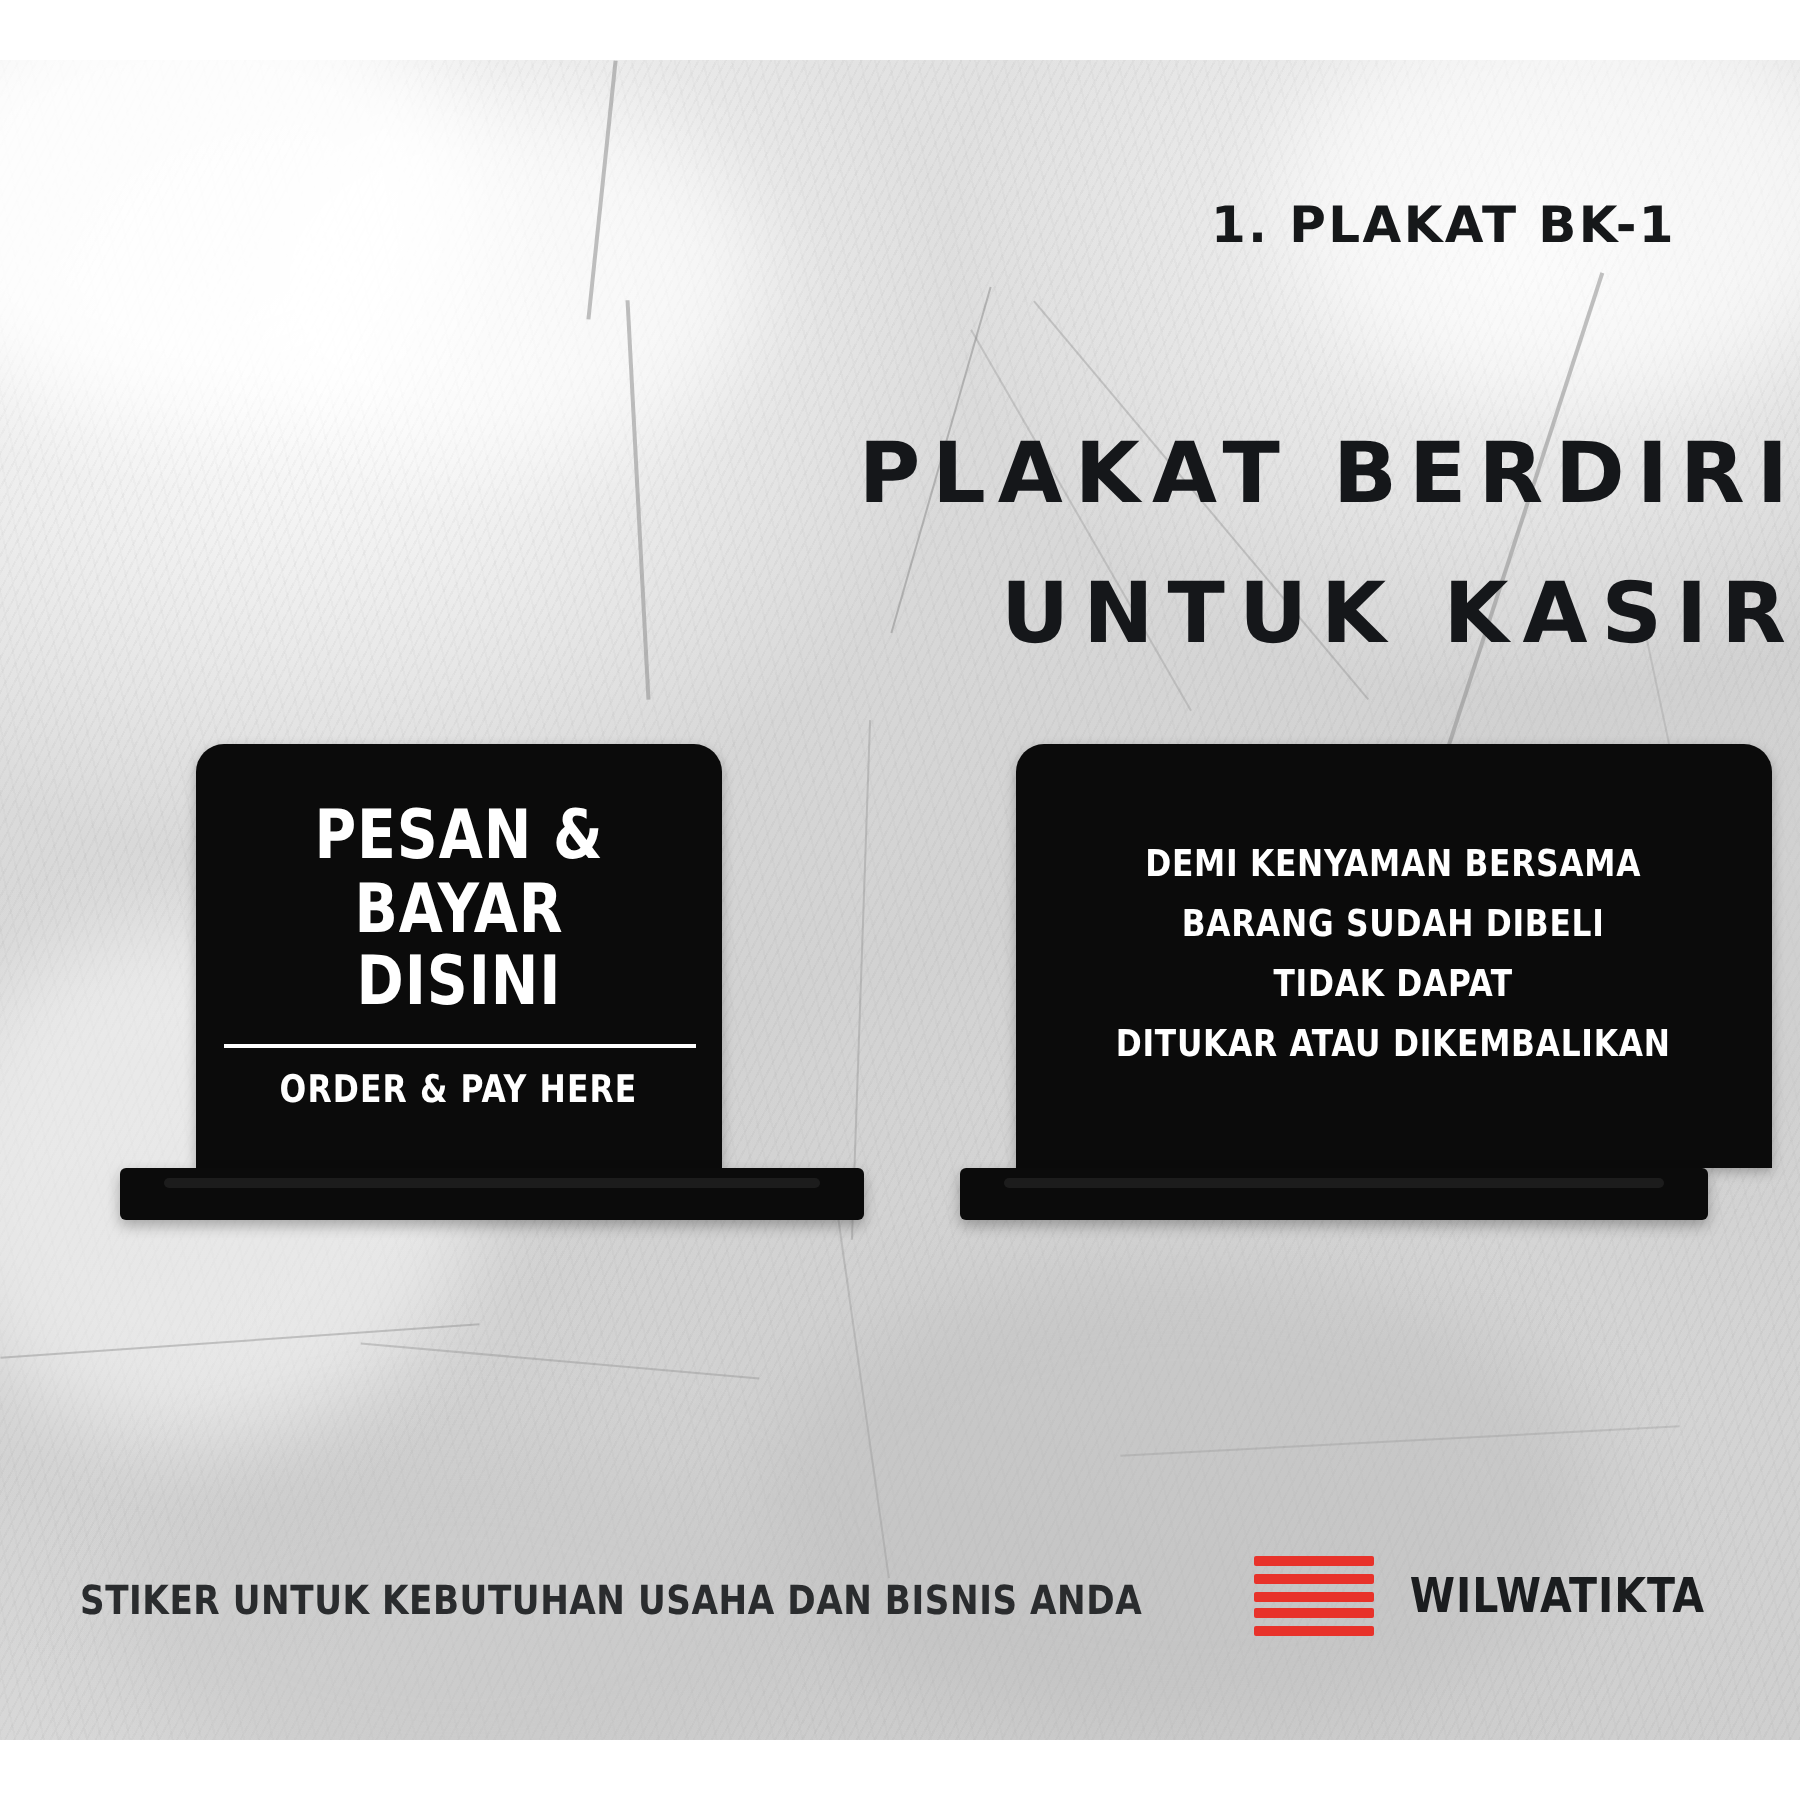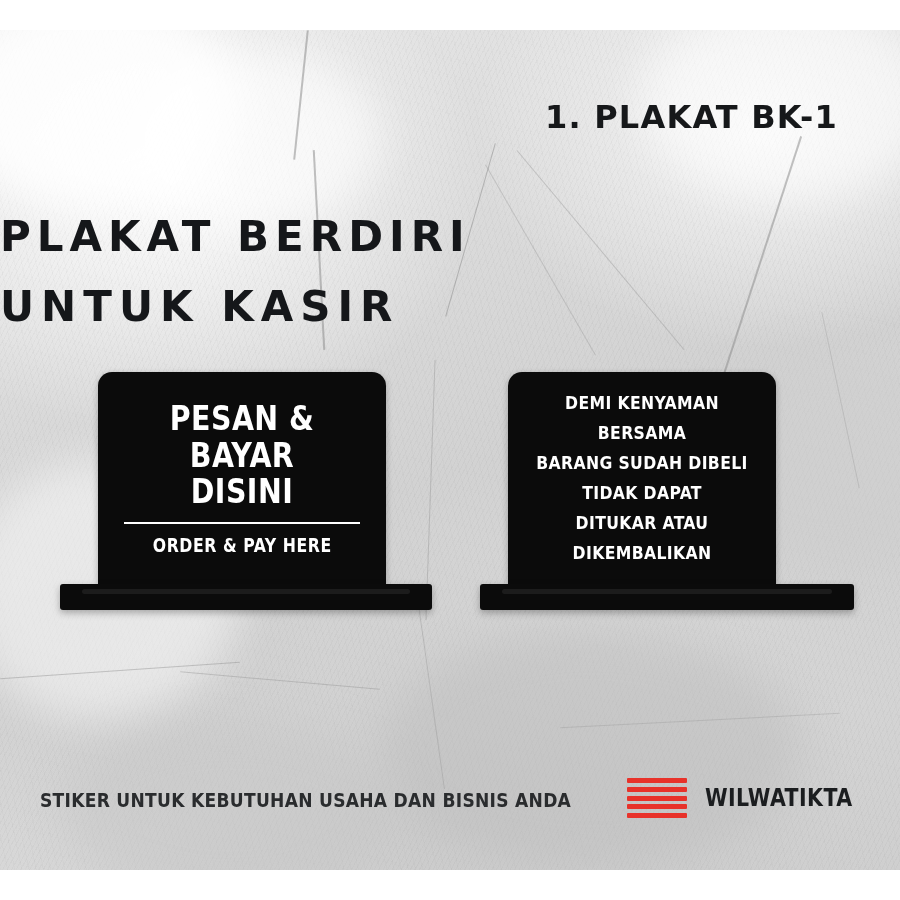--- a/index.html
+++ b/index.html
@@ -53,34 +53,34 @@
     position: absolute;
     background: #8e8e8e;
     opacity: .55;
   }
 
   
   .code-label {
     position: absolute;
     right: 62px;
     top: 98px;
-    font-size: 32px;
+    font-size: 25px;
     font-weight: 700;
     letter-spacing: 1.2px;
     color: #16181a;
     font-family: "DejaVu Sans", sans-serif;
   }
 
   
   .headline {
     position: absolute;
     left: 0;
     right: 0;
     top: 210px;
-    text-align: left;
+    text-align: right;
     color: #15171a;
     font-family: "DejaVu Sans", sans-serif;
     font-weight: 700;
     font-size: 42px;
     line-height: 1.28;
     letter-spacing: 6px;
   }
   .headline .l2 { letter-spacing: 7px; margin-top: 16px; }
 
   
@@ -93,22 +93,22 @@
     background: #0b0b0b;
     border-radius: 14px 14px 0 0;
     box-shadow: 0 2px 6px rgba(0,0,0,0.25);
     display: flex;
     flex-direction: column;
     align-items: center;
     justify-content: center;
     color: #ffffff;
     text-align: center;
   }
-  .plaque-wrap.left .board  { width: 288px; height: 212px; margin-left: 38px; padding: 0 14px; box-sizing: border-box; }
-  .plaque-wrap.right .board { width: 268px; height: 212px; margin-left: 28px; padding: 0 12px; box-sizing: border-box; }
+  .plaque-wrap.left .board  { width: 263px; height: 212px; margin-left: 38px; padding: 0 14px; box-sizing: border-box; }
+  .plaque-wrap.right .board { width: 378px; height: 212px; margin-left: 28px; padding: 0 12px; box-sizing: border-box; }
 
   .base {
     position: relative;
     height: 26px;
     background: #0b0b0b;
     border-radius: 3px;
     box-shadow: 0 3px 7px rgba(0,0,0,0.28);
   }
   .plaque-wrap.left .base  { width: 372px; }
   .plaque-wrap.right .base { width: 374px; }

